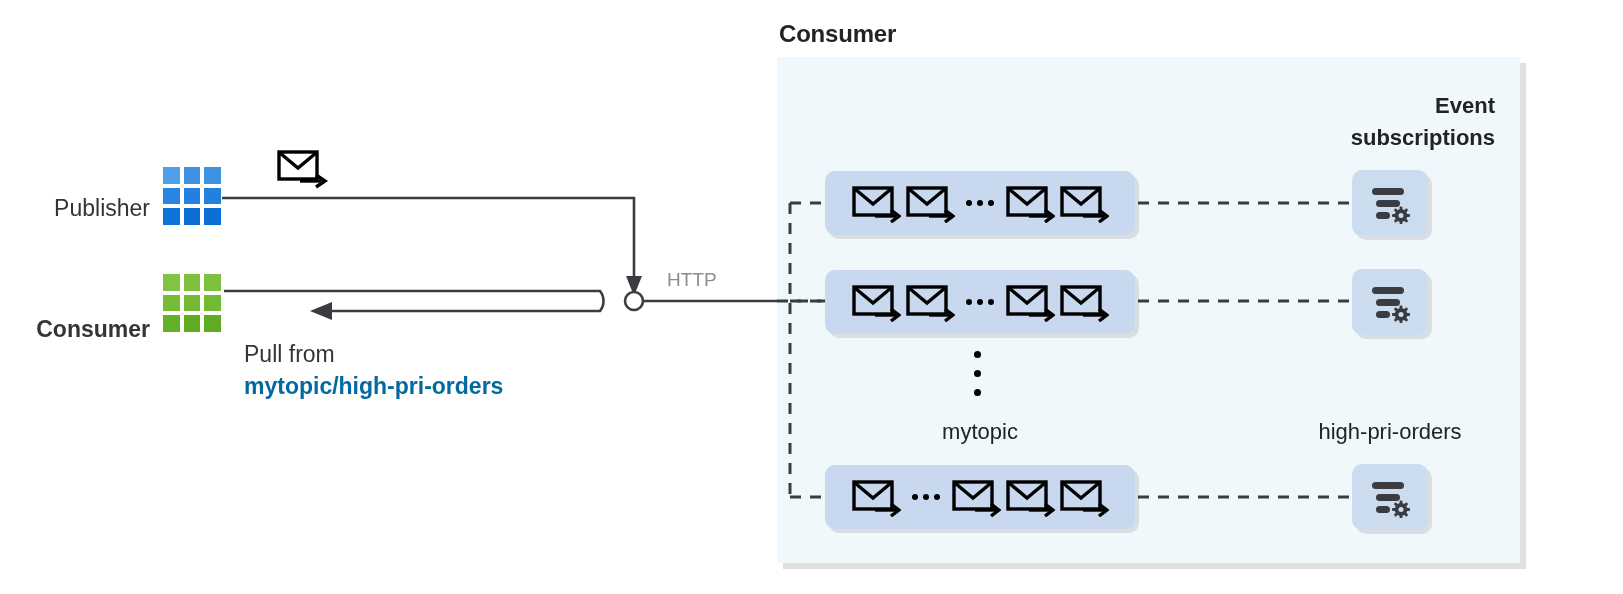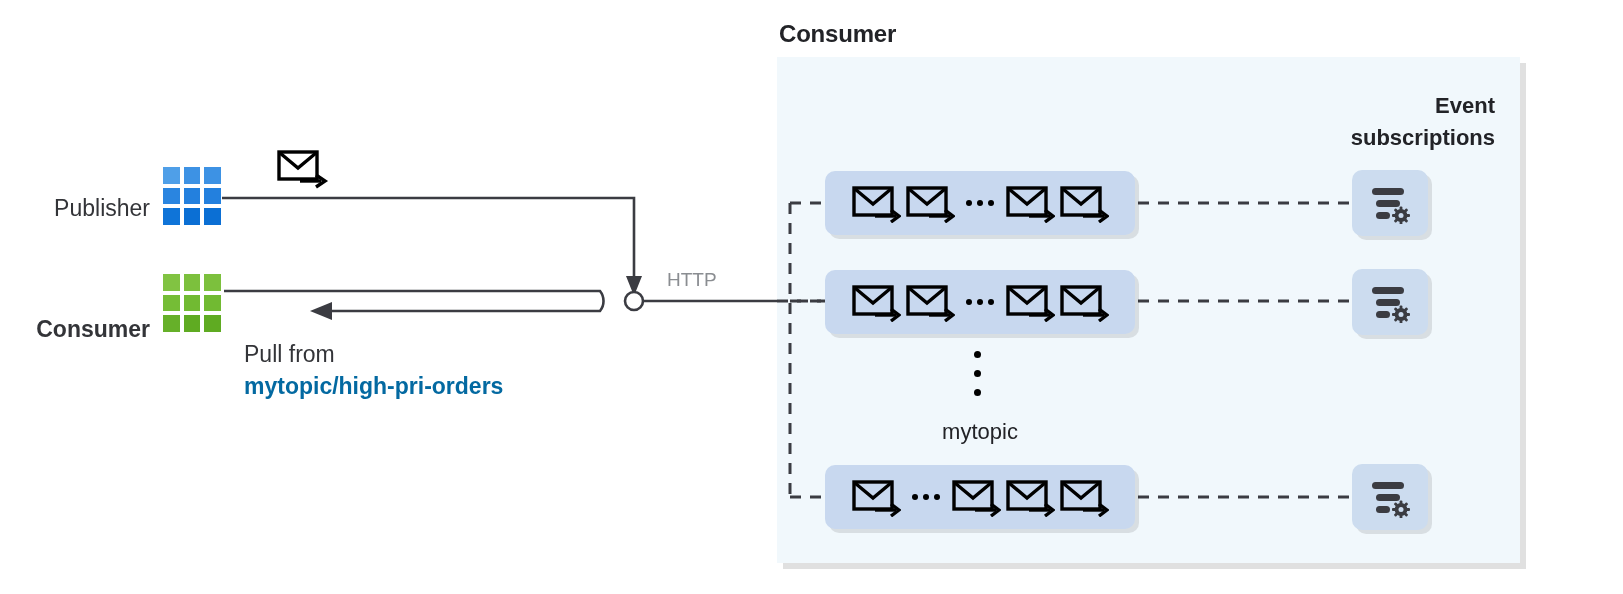--- a/index.html
+++ b/index.html
@@ -333,20 +333,21 @@
     </svg>
   </div>
 
   <div class="dots-v">
       <i></i>
       <i></i>
       <i></i>
     </div>
 
   <div class="row-label label-mytopic">mytopic</div>
+  <div class="row-label label-subname">high-pri-orders</div>
 
   <div class="sub-box s1">
     <svg width="46" height="42" viewBox="0 0 46 42">
       <rect x="5" y="6" width="32" height="7" rx="3.5" fill="#3b3c42"></rect>
       <rect x="9" y="18" width="24" height="7" rx="3.5" fill="#3b3c42"></rect>
       <rect x="9" y="30" width="14" height="7" rx="3.5" fill="#3b3c42"></rect>
       <g fill="#3b3c42">
         <circle cx="34" cy="33.5" r="6.4"></circle>
         <rect x="32.6" y="24.5" width="2.8" height="18" rx="1"></rect>
         <rect x="25" y="32.1" width="18" height="2.8" rx="1"></rect>

